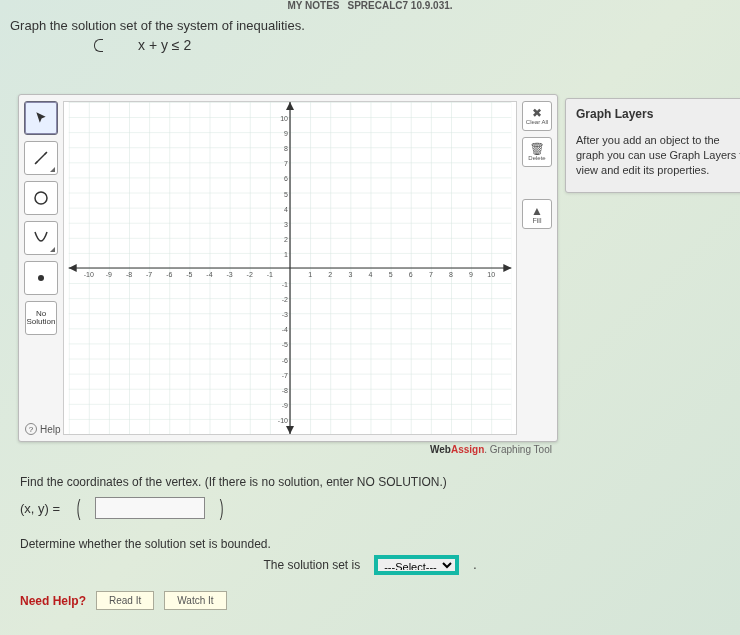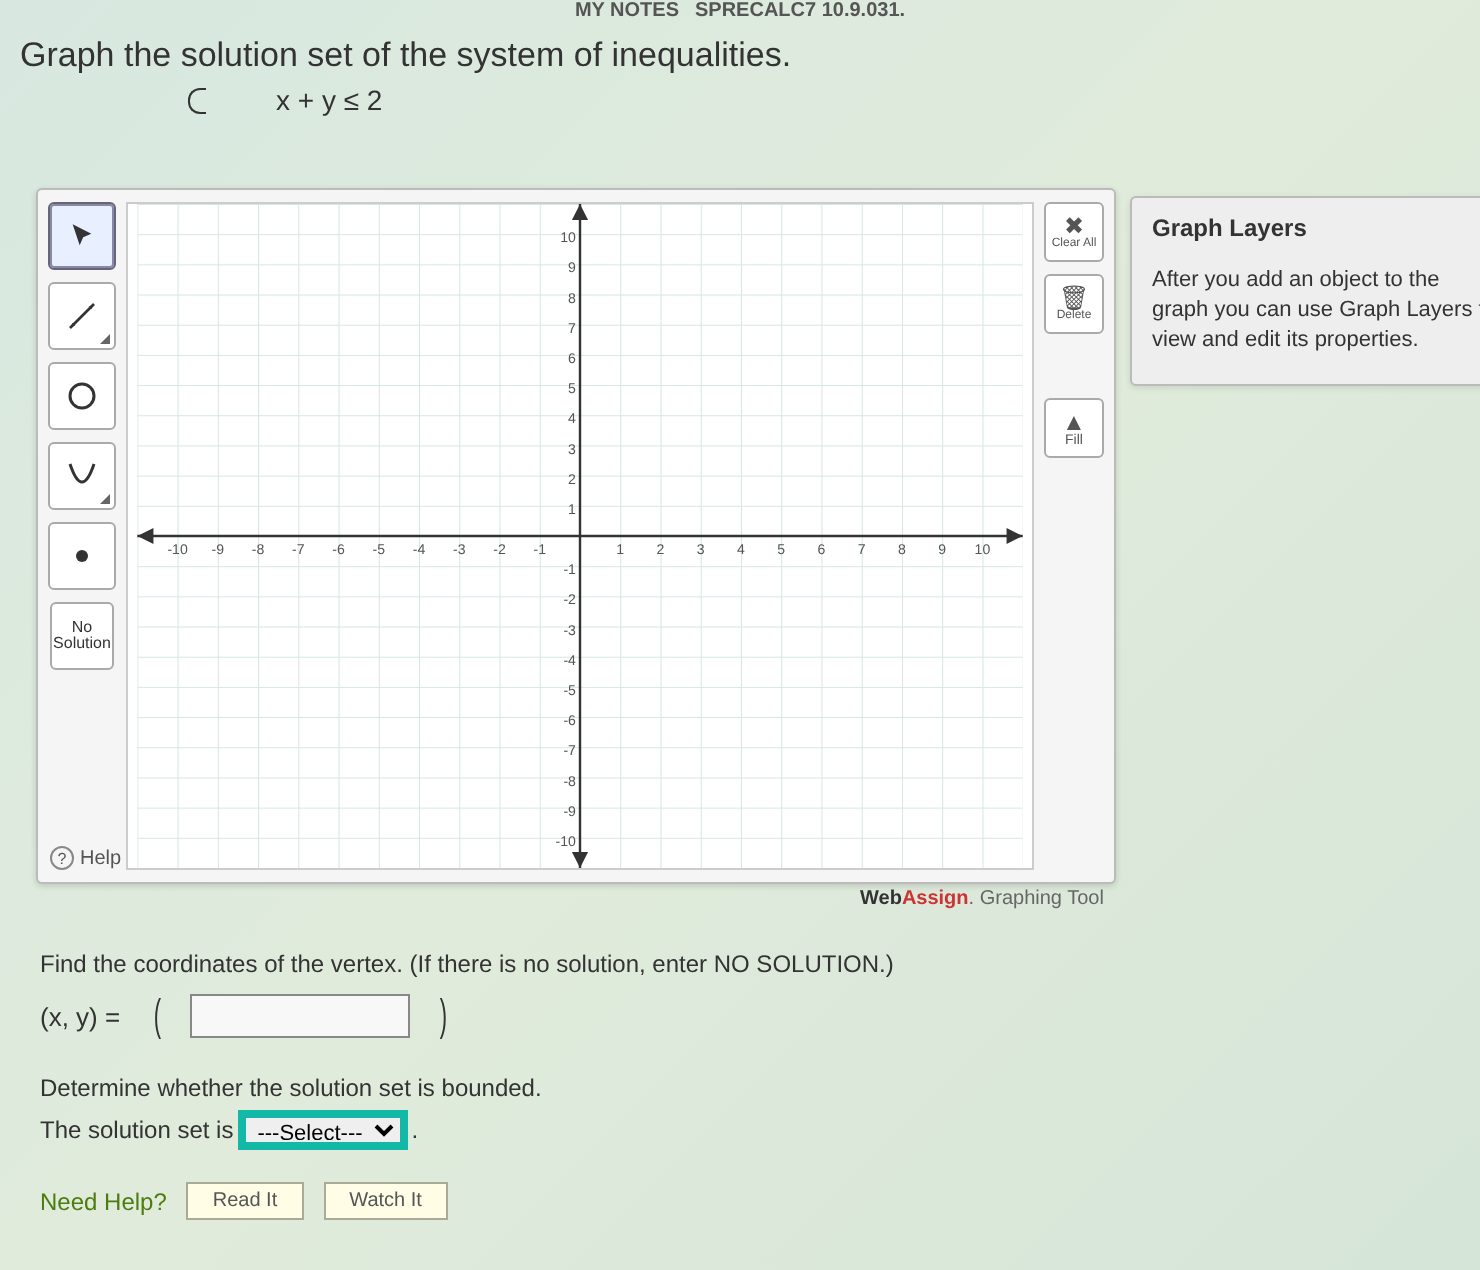--- a/index.html
+++ b/index.html
@@ -21,21 +21,21 @@
       justify-content: center;
       gap: 8px;
       font-size: 10px;
       font-weight: bold;
       color: #555;
     }
     .problem-area {
       position: absolute;
       top: 18px; left: 10px; right: 10px;
     }
-    .prompt { font-size: 17px; margin-bottom: 4px; }
+    .prompt { font-size: 13px; margin-bottom: 4px; }
     .equations {
       margin-left: 80px;
       font-size: 14px;
       position: relative;
       padding-left: 14px;
     }
     .equations::before {
       content: "";
       position: absolute;
       left: 4px; top: 2px; bottom: 2px;
@@ -147,24 +147,24 @@
     }
     .q-block { margin-bottom: 16px; font-size: 12px; }
     .coord-row { display:flex; align-items:center; gap:15px; margin-top:6px; font-size: 13px; }
     .coord-left { display:inline-block; font-size: 22px; transform: scaleX(0.5); margin-right:-2px; }
     .coord-right { display:inline-block; font-size: 22px; transform: scaleX(0.5); margin-left:-2px; }
     .answer-box {
       width: 110px; height: 22px;
       border: 1px solid #888; background: #f8f8f8;
       padding: 2px 4px;
     }
-    .bounded-row { font-size: 12px; margin-top:4px; display:flex; align-items:center; gap:2px;}
+    .bounded-row { font-size: 12px; margin-top:4px; display:flex; align-items:center; gap:14px;justify-content:center;}
     .select-ctl { border:4px solid #14b8a6; background:#efefef; font-size:11px; padding:1px 2px; height:20px;}
     .need-help { display:flex; align-items:center; gap:10px; font-size:12px;}
-    .nh-label { color:#4d7c0f; }
+    .nh-label { color:#b91c1c;font-weight:bold; }
     .help-btn {
       border:1px solid #aa9; background:#fffde6; font-size:10px;
       padding:3px 12px; cursor:pointer; color:#555;
     }
   </style>
 </head>
 <body>
 
 <div class="top-bar">
   <span>MY NOTES</span>

